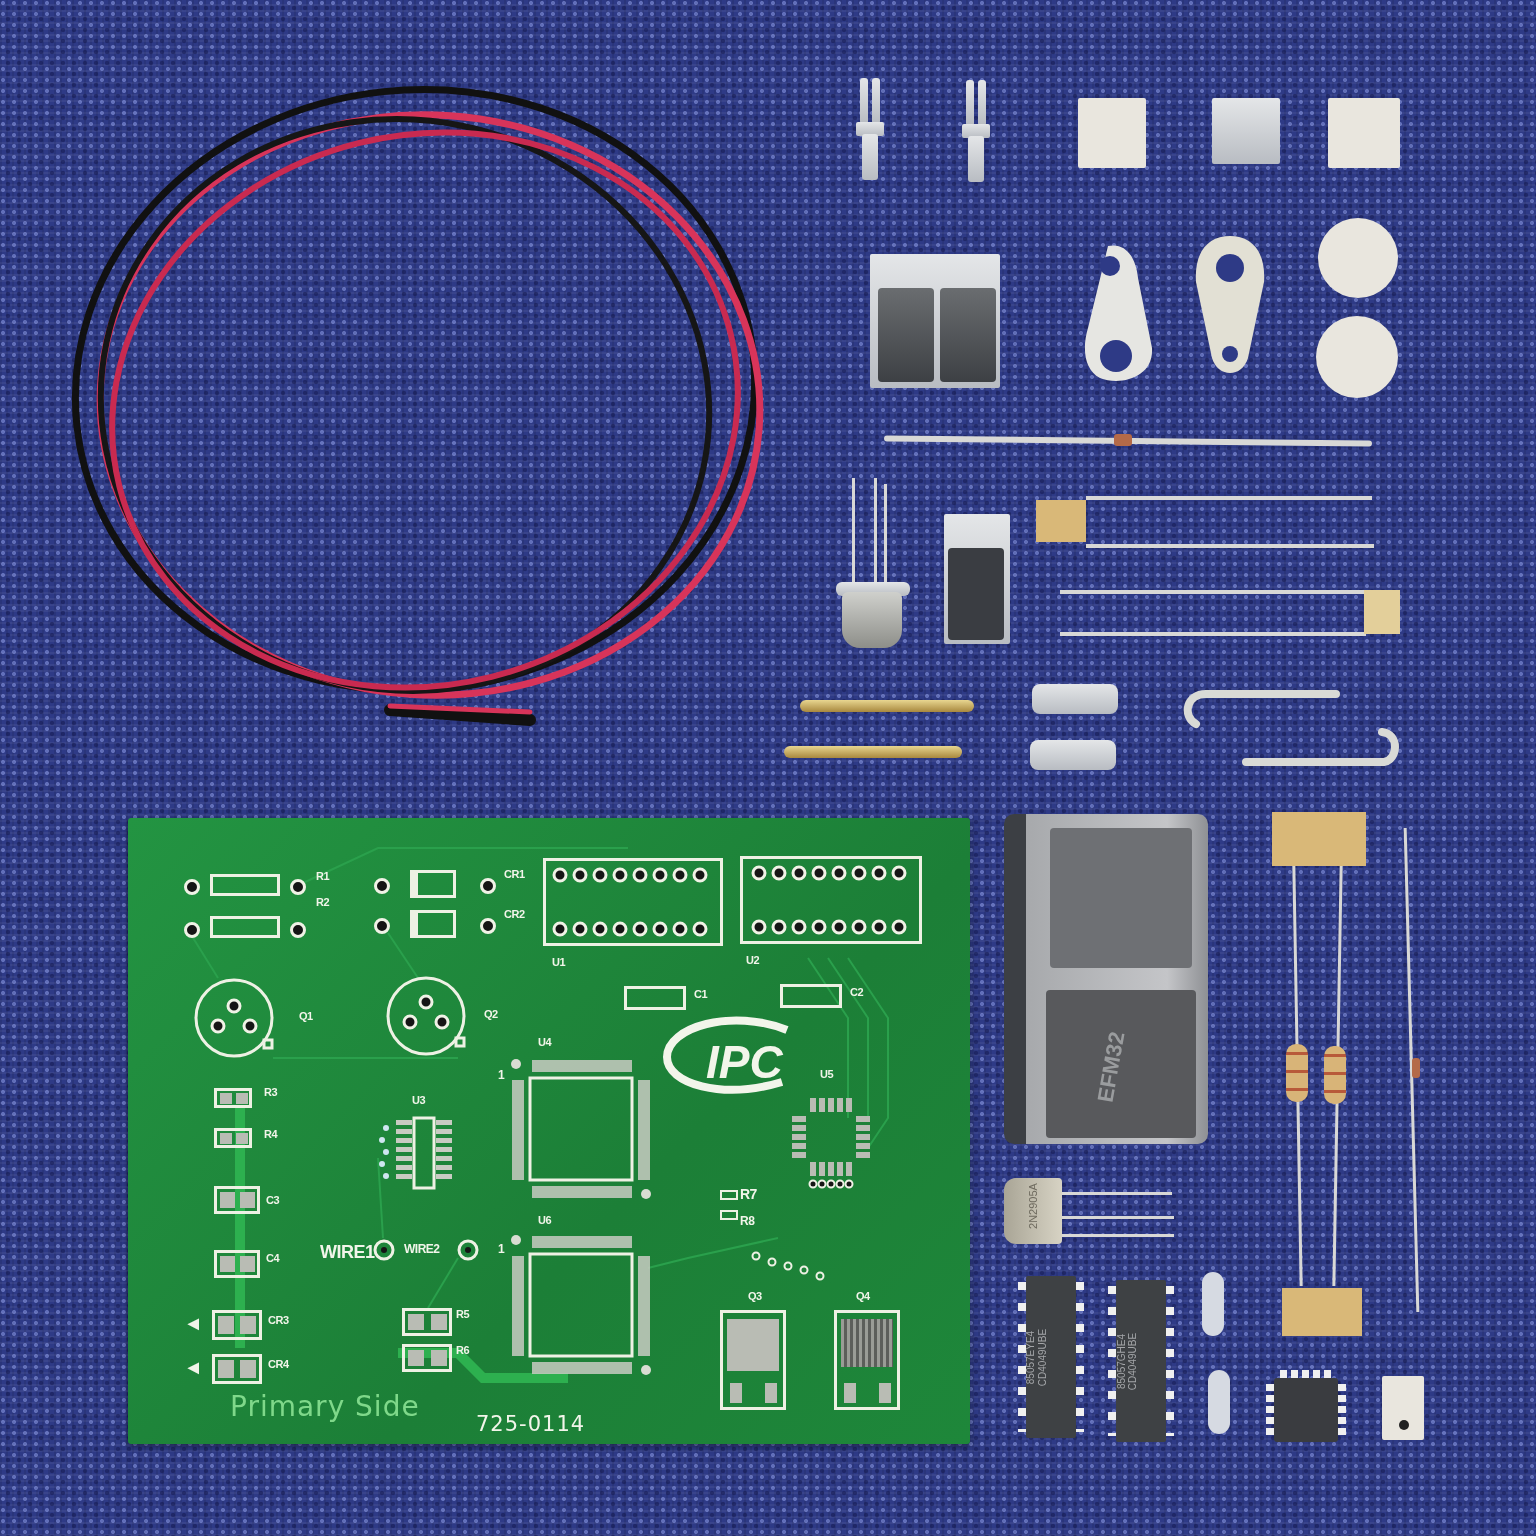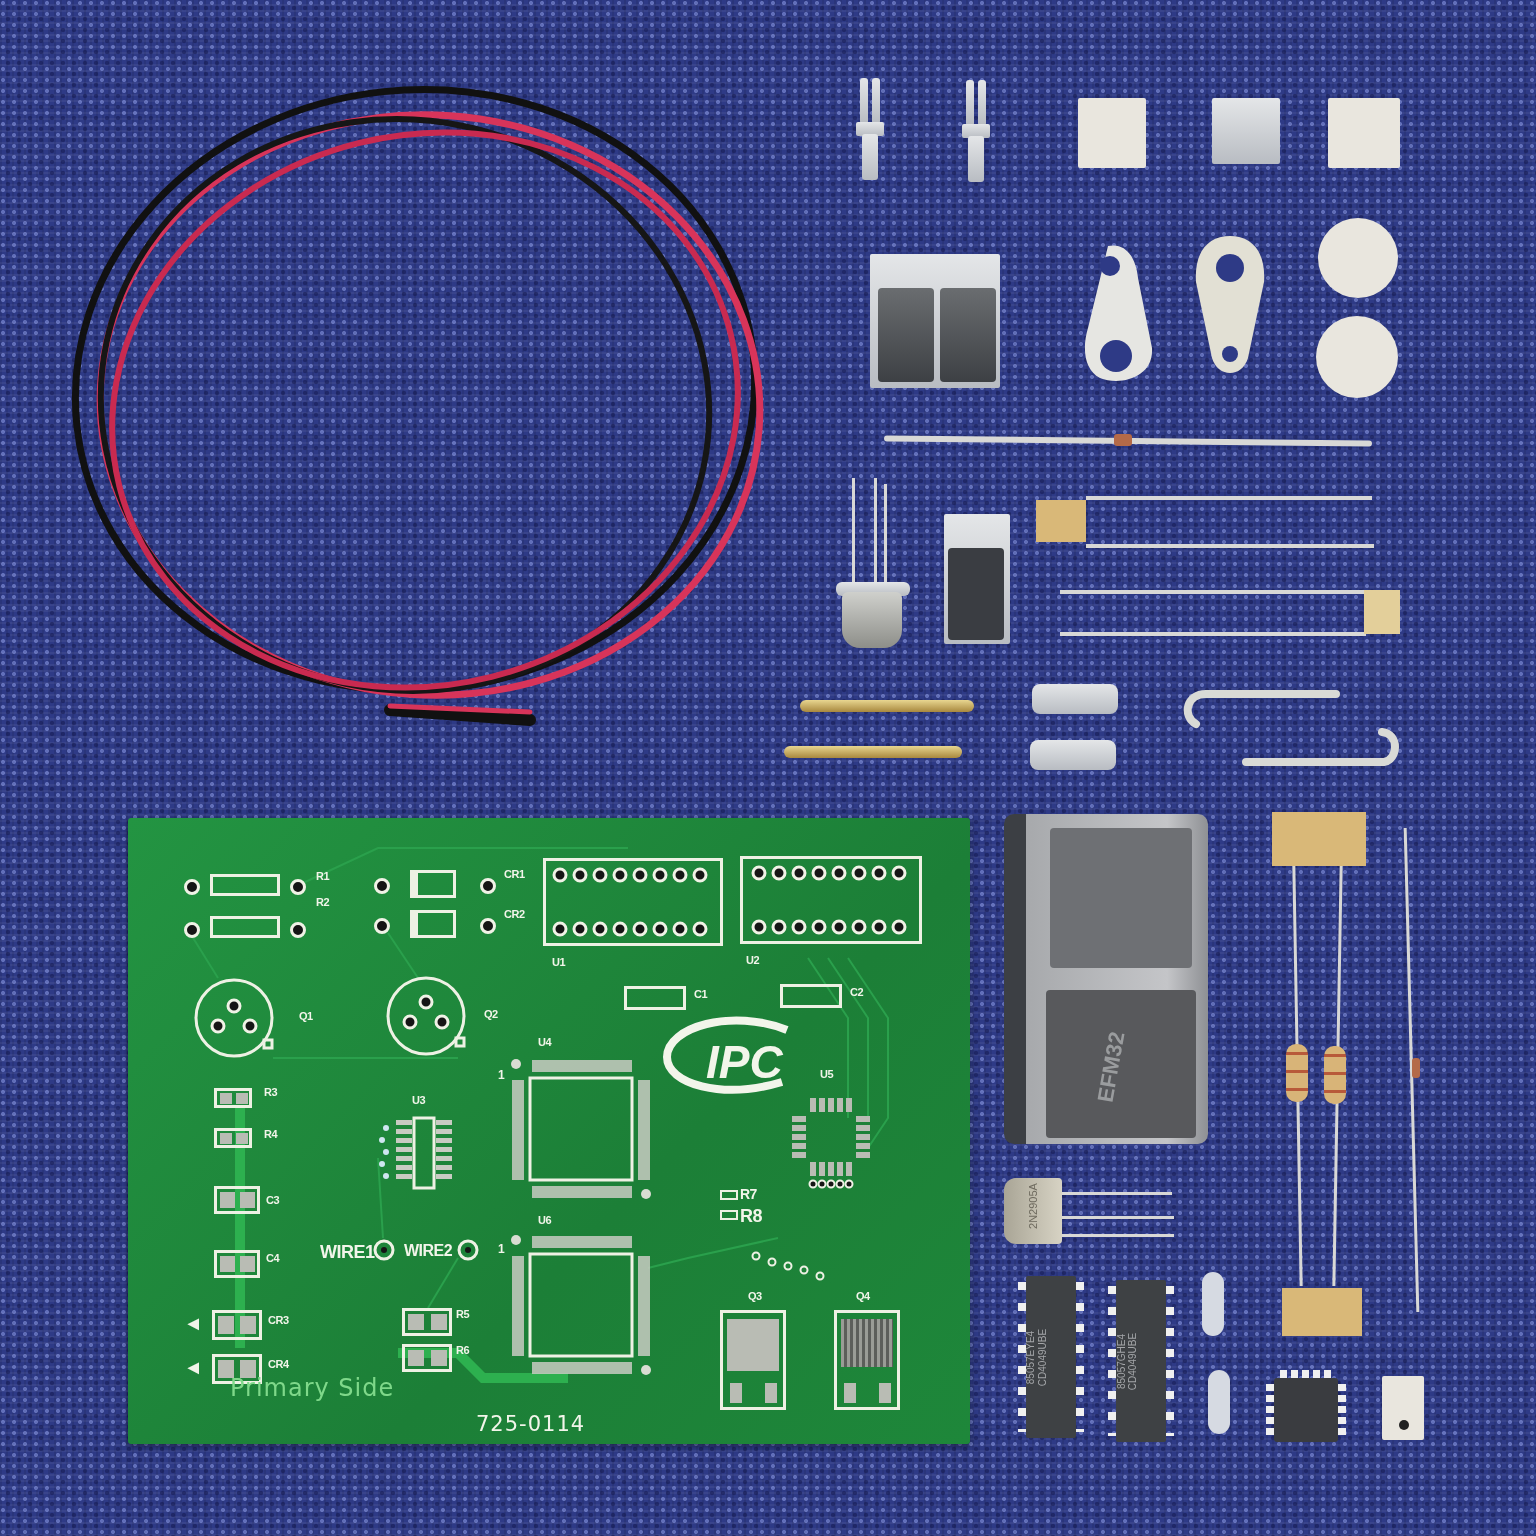--- a/index.html
+++ b/index.html
@@ -16,21 +16,21 @@
   .abs{position:absolute;}
   
   .pcb{position:absolute;left:128px;top:818px;width:842px;height:626px;
     background:#1f8a3c;border-radius:3px;
     box-shadow:0 2px 6px rgba(0,0,0,0.5);
     background-image:linear-gradient(135deg,#239442 0%,#1c7f37 60%,#1e873a 100%);}
   .silk{color:#f2f5ea;font-weight:bold;font-family:"Liberation Sans",sans-serif;position:absolute;font-size:11px;letter-spacing:-0.5px;}
   .pad{position:absolute;width:10px;height:10px;border-radius:50%;background:#151515;border:3px solid #f0f2e6;}
   .outline{position:absolute;border:3px solid #eef1e4;box-sizing:border-box;}
   .smdpad{position:absolute;background:#b9bcb4;}
-  .primary{position:absolute;left:102px;top:556px;color:#7fd88a;font-size:24px;font-family:"DejaVu Sans",sans-serif;letter-spacing:1px;}
+  .primary{position:absolute;left:102px;top:572px;color:#7fd88a;font-size:28px;font-family:"DejaVu Sans",sans-serif;letter-spacing:1px;}
   .partnum{position:absolute;left:348px;top:594px;color:#f2f5ea;font-size:21px;font-family:"DejaVu Sans",sans-serif;letter-spacing:1px;}
   
   .metal{background:linear-gradient(180deg,#e4e6e8,#b8bcc2);}
   .ceramic{background:#e9e6de;}
   .amber{background:#d9b878;}
   .chip{background:#3a3d42;}
 </style>
 </head>
 <body>
 
@@ -280,41 +280,41 @@
       <div class="smdpad" style="left:3px;top:3px;width:16px;height:18px"></div>
       <div class="smdpad" style="left:25px;top:3px;width:16px;height:18px"></div>
     </div>
   <div class="silk" style="left:140px;top:540px">CR4</div>
 
   <div class="silk" style="left:192px;top:424px;font-size:18px">WIRE1</div>
   <svg class="abs" style="left:244px;top:420px" width="24" height="24">
       <circle cx="12" cy="12" r="9" fill="none" stroke="#eef1e4" stroke-width="3"></circle>
       <circle cx="12" cy="12" r="3" fill="#151515"></circle>
     </svg>
-  <div class="silk" style="left:276px;top:424px;font-size:16px">WIRE2</div>
+  <div class="silk" style="left:276px;top:424px;font-size:12px">WIRE2</div>
   <svg class="abs" style="left:328px;top:420px" width="24" height="24">
       <circle cx="12" cy="12" r="9" fill="none" stroke="#eef1e4" stroke-width="3"></circle>
       <circle cx="12" cy="12" r="3" fill="#151515"></circle>
     </svg>
 
   <div class="outline" style="left:274px;top:490px;width:50px;height:28px">
       <div class="smdpad" style="left:3px;top:3px;width:16px;height:16px"></div>
       <div class="smdpad" style="left:26px;top:3px;width:16px;height:16px"></div>
     </div>
   <div class="silk" style="left:328px;top:490px">R5</div>
   <div class="outline" style="left:274px;top:526px;width:50px;height:28px">
       <div class="smdpad" style="left:3px;top:3px;width:16px;height:16px"></div>
       <div class="smdpad" style="left:26px;top:3px;width:16px;height:16px"></div>
     </div>
   <div class="silk" style="left:328px;top:526px">R6</div>
 
   <div class="outline" style="left:592px;top:372px;width:18px;height:10px;border-width:2px"></div>
   <div class="silk" style="left:612px;top:368px;font-size:14px">R7</div>
   <div class="outline" style="left:592px;top:392px;width:18px;height:10px;border-width:2px"></div>
-  <div class="silk" style="left:612px;top:388px;font-size:18px">R8</div>
+  <div class="silk" style="left:612px;top:396px;font-size:12px">R8</div>
 
   <svg class="abs" style="left:618px;top:430px" width="90" height="40">
     <g fill="none" stroke="#eef1e4" stroke-width="2">
         <circle cx="10" cy="8" r="3.5"></circle>
         <circle cx="26" cy="14" r="3.5"></circle>
         <circle cx="42" cy="18" r="3.5"></circle>
         <circle cx="58" cy="22" r="3.5"></circle>
         <circle cx="74" cy="28" r="3.5"></circle>
       </g>
   </svg>

